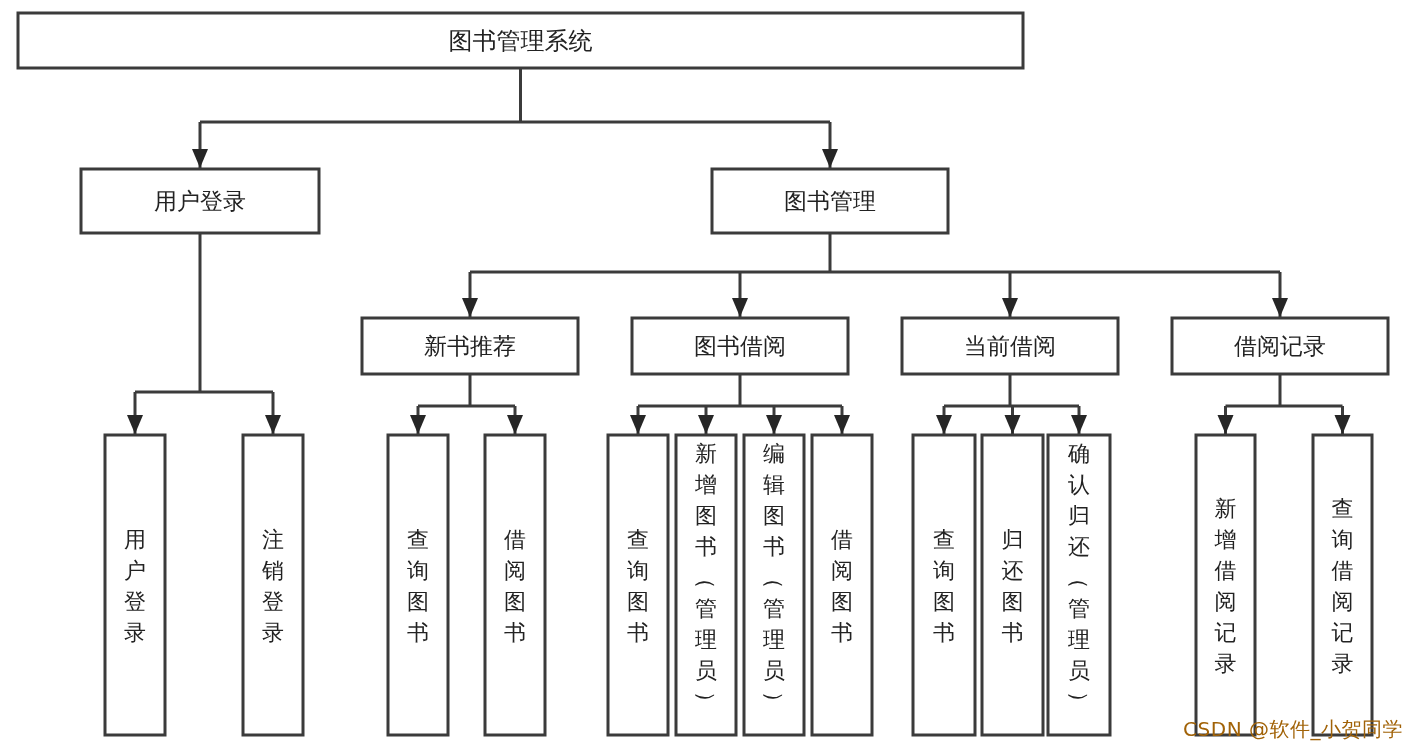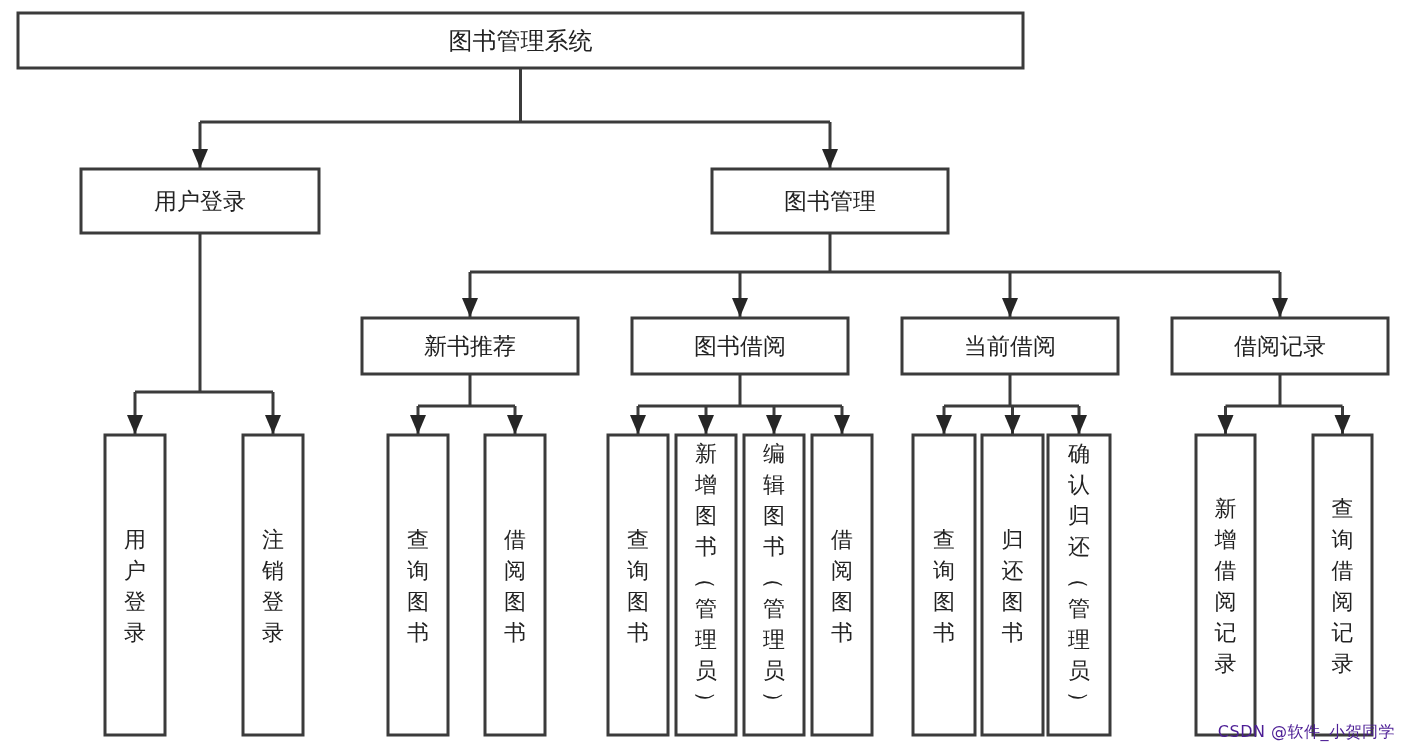--- a/index.html
+++ b/index.html
@@ -59,25 +59,25 @@
     font-size: 24px;
   }
   .leaf-label-glyph {
     font-family: "DejaVu Sans", "Liberation Sans", sans-serif;
     fill: #222222;
     font-size: 22px;
     text-anchor: middle;
   }
   .watermark {
     position: absolute;
-    right: 10px;
+    right: 2px;
     bottom: 4px;
     font-family: "DejaVu Sans", "Liberation Sans", sans-serif;
-    font-size: 16px;
-    color: #4c1d95;
+    font-size: 20px;
+    color: #a16207;
     white-space: nowrap;
     letter-spacing: 0.5px;
     user-select: none;
   }
 </style>
 </head>
 <body>
 
 <div id="diagram-root">
   <svg class="diagram-canvas" id="diagram-svg" viewBox="0 0 1405 747" xmlns="http://www.w3.org/2000/svg">

